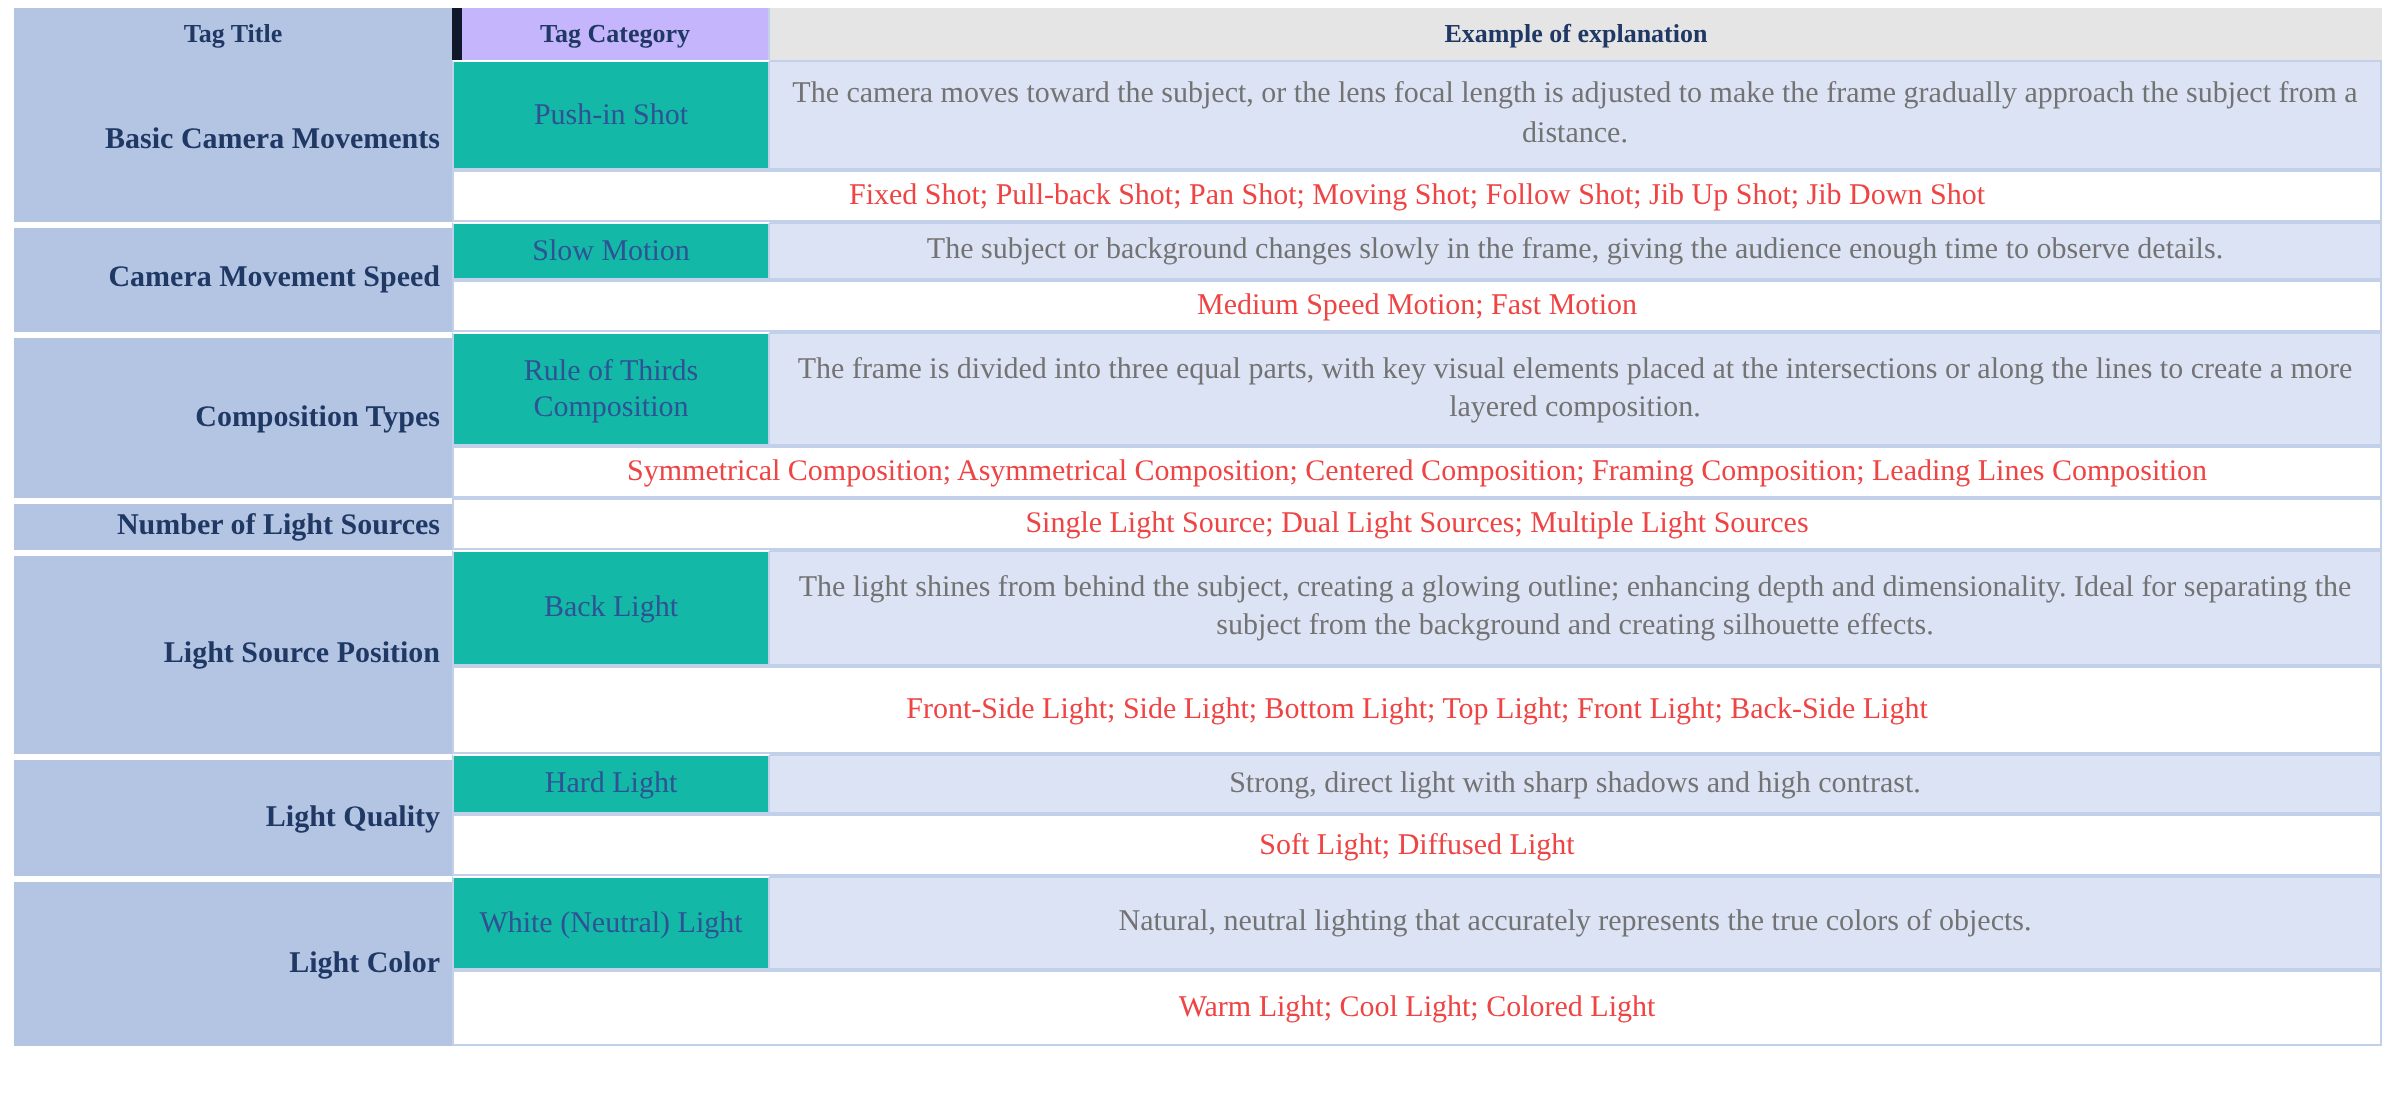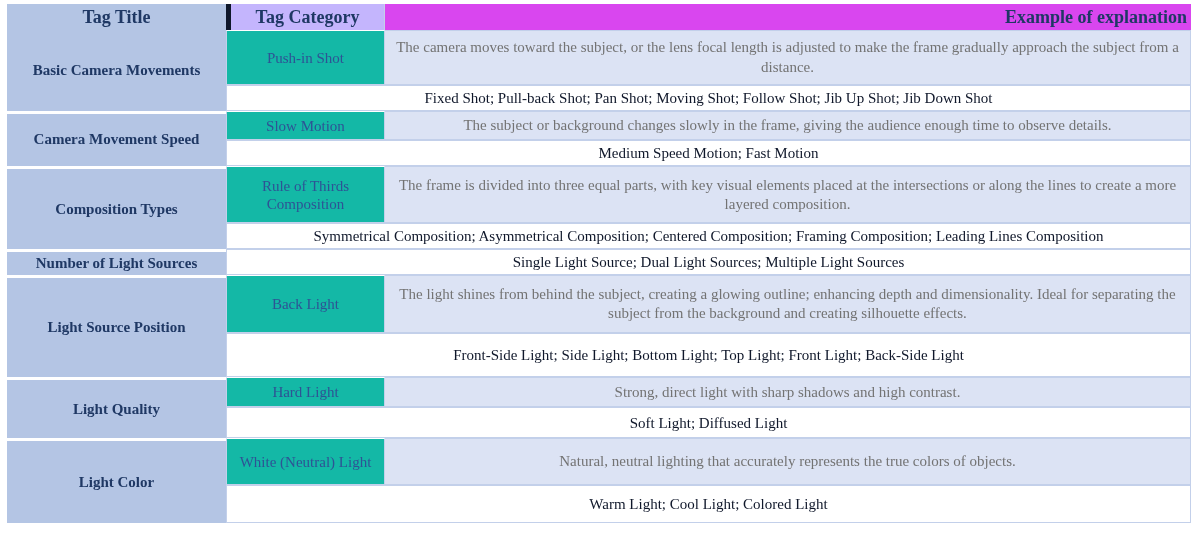--- a/index.html
+++ b/index.html
@@ -28,49 +28,48 @@
     width: 1184px;
   }
 
   col.c-title    { width: 219px; }
   col.c-category { width: 159px; }
   col.c-example  { width: 806px; }
 
   
   .hdr {
     font-weight: bold;
-    font-size: 18px;
+    font-size: 13px;
     color: #1f3864;
     text-align: center;
     height: 26px;
     padding: 2px 4px;
     vertical-align: middle;
     box-sizing: border-box;
   }
   .hdr-title {
     background: #b4c5e4;
   }
   .hdr-cat {
     background: #c4b5fd;
     border-left: 5px solid #0f172a;
     border-right: 1px solid #c3d0ea;
     text-align: center;
   }
   .hdr-ex {
-    background: #d946ef;
-    text-align: right;
+    background: #e5e5e5;
   }
 
   
   .tt {
     background: #b4c5e4;
     color: #1f3864;
     font-weight: bold;
     font-size: 15px;
-    text-align: center;
+    text-align: right;
     vertical-align: middle;
     padding: 2px 6px;
     border-top: 3px solid #ffffff;
     box-sizing: border-box;
     line-height: 1.15;
   }
 
   
   .cat {
     background: #14b8a6;
@@ -95,21 +94,21 @@
     padding: 4px 10px;
     border: 1px solid #c3d0ea;
     border-left: none;
     box-sizing: border-box;
     line-height: 1.28;
   }
 
   
   .others {
     background: #ffffff;
-    color: #0f172a;
+    color: #ef4444;
     font-size: 15px;
     text-align: center;
     vertical-align: middle;
     padding: 3px 8px;
     border: 1px solid #c3d0ea;
     box-sizing: border-box;
     line-height: 1.2;
   }
 
   .first-group .tt { border-top: none; }

